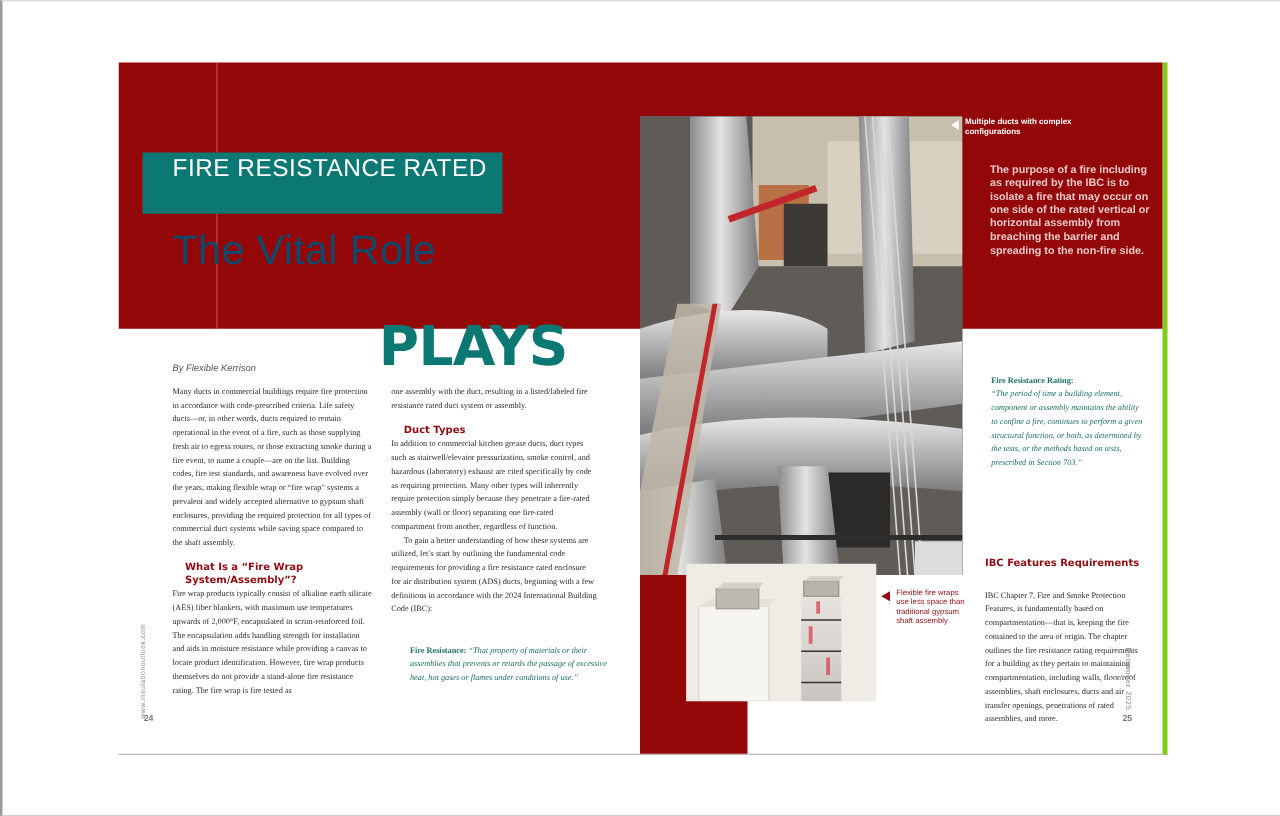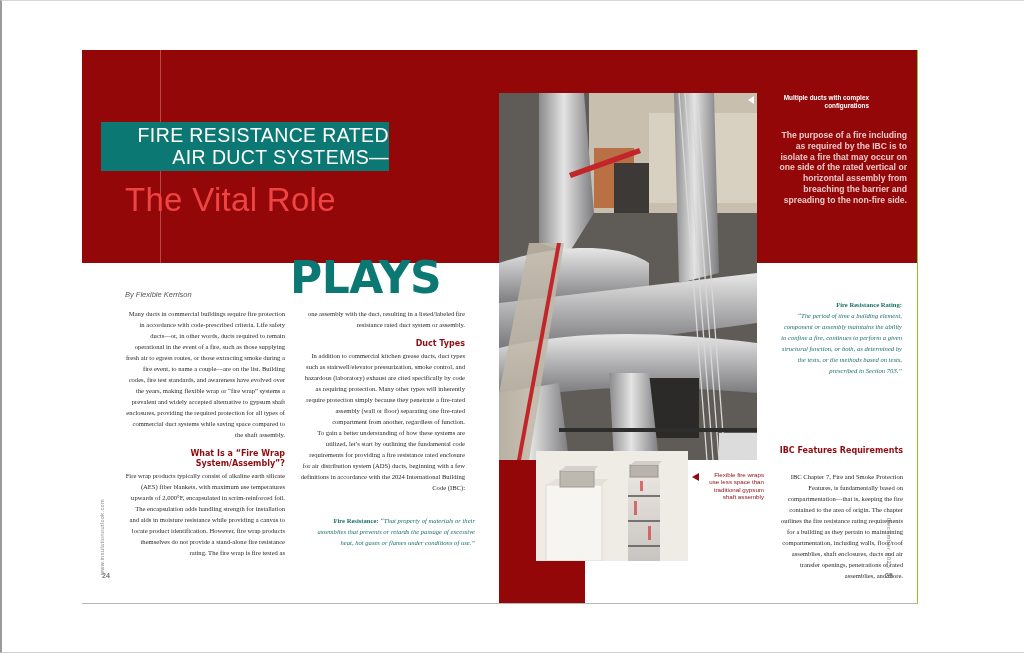--- a/index.html
+++ b/index.html
@@ -1,23 +1,23 @@
 <!DOCTYPE html>
 <html><head>
 <meta charset="utf-8">
 <style>
   html,body{margin:0;padding:0;}
   body{width:1024px;height:653px;background:#ffffff;position:relative;overflow:hidden;font-family:"Liberation Sans",sans-serif;}
   .viewer-frame{position:absolute;left:0;top:0;width:1022px;height:651px;border-left:2px solid #9a9a9a;border-top:1px solid #d8d8d8;border-bottom:1px solid #cfcfcf;}
-  .spread{position:absolute;left:82px;top:50px;width:835px;height:553px;background:#fff;border-right:1px solid #84cc16;border-bottom:1px solid #b8b8b8;text-align:right;}
+  .spread{position:absolute;left:95px;top:50px;width:835px;height:553px;background:#fff;border-right:4px solid #84cc16;border-bottom:1px solid #b8b8b8;}
   .banner{position:absolute;left:0;top:0;width:835px;height:213px;background:#940709;}
   .banner-line{position:absolute;left:78px;top:0;width:1px;height:213px;background:#b8484a;}
   .kicker{position:absolute;left:19px;top:72px;width:288px;height:49px;background:#0c7873;color:#fff;font-size:19.5px;line-height:22px;letter-spacing:0.4px;padding:2px 0 0 24px;box-sizing:border-box;}
   .kicker div{white-space:nowrap;}
-  .title-thin{position:absolute;left:43px;top:131px;color:#ef4444;font-size:33px;font-weight:300;letter-spacing:0.3px;white-space:nowrap;}
+  .title-thin{position:absolute;left:43px;top:131px;color:#0c4a6e;font-size:33px;font-weight:300;letter-spacing:0.3px;white-space:nowrap;}
   .title-bold{position:absolute;left:42px;top:161px;color:#fff;font-size:50px;font-weight:900;letter-spacing:-0.5px;white-space:nowrap;font-family:"DejaVu Sans",sans-serif;}
   .title-plays{position:absolute;left:208px;top:202px;color:#0c7873;font-size:44px;font-weight:900;letter-spacing:-0.5px;white-space:nowrap;font-family:"DejaVu Sans",sans-serif;}
   .byline{position:absolute;left:43px;top:240px;color:#555;font-size:7.5px;font-style:italic;}
   .body-text{font-family:"Liberation Serif",serif;font-size:6.6px;line-height:11px;color:#2a2a2a;}
   .body-text p{margin:0;}
   .col1{position:absolute;left:43px;top:258px;width:160px;}
   .col2{position:absolute;left:218px;top:258px;width:165px;}
   .col3{position:absolute;left:693px;top:421px;width:128px;}
   h3.sub{margin:9px 0 1px 0;font-family:"DejaVu Sans",sans-serif;font-size:8px;font-weight:bold;color:#8f0b10;line-height:10px;padding-left:10px;}
   .indent{text-indent:10px;}
@@ -46,21 +46,20 @@
 <div class="viewer-frame"></div>
 
 <div class="spread">
 
   <div class="banner">
     <div class="banner-line"></div>
   </div>
 
   <div class="kicker">
     <div>FIRE RESISTANCE RATED</div>
-    <div>AIR DUCT SYSTEMS—</div>
   </div>
 
   <div class="title-thin">The Vital Role</div>
   <div class="title-plays">PLAYS</div>
 
   <div class="byline">By Flexible Kerrison</div>
 
   <div class="col1 body-text">
     <p>Many ducts in commercial buildings require fire protection in accordance with code-prescribed criteria. Life safety ducts—or, in other words, ducts required to remain operational in the event of a fire, such as those supplying fresh air to egress routes, or those extracting smoke during a fire event, to name a couple—are on the list. Building codes, fire test standards, and awareness have evolved over the years, making flexible wrap or “fire wrap” systems a prevalent and widely accepted alternative to gypsum shaft enclosures, providing the required protection for all types of commercial duct systems while saving space compared to the shaft assembly.</p>
     <h3 class="sub">What Is a “Fire Wrap System/Assembly”?</h3>

